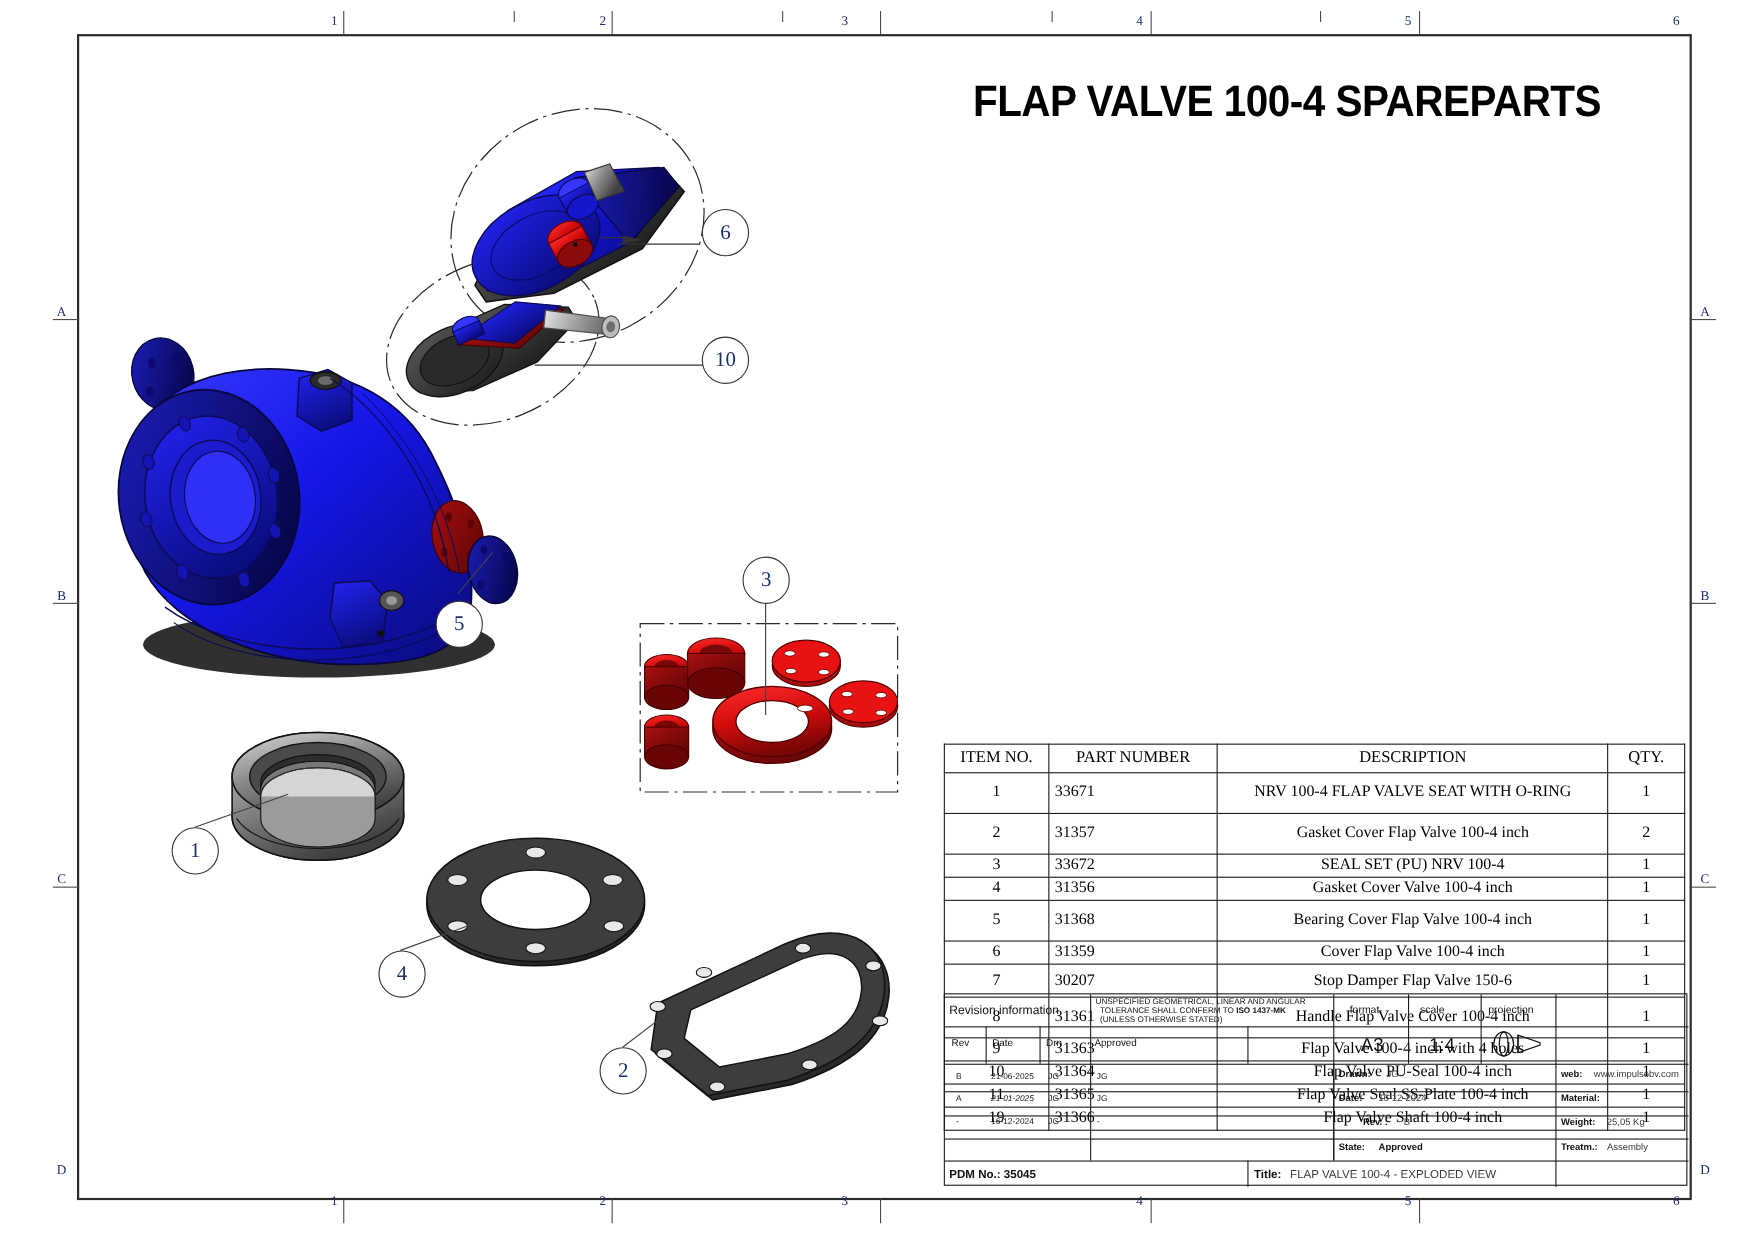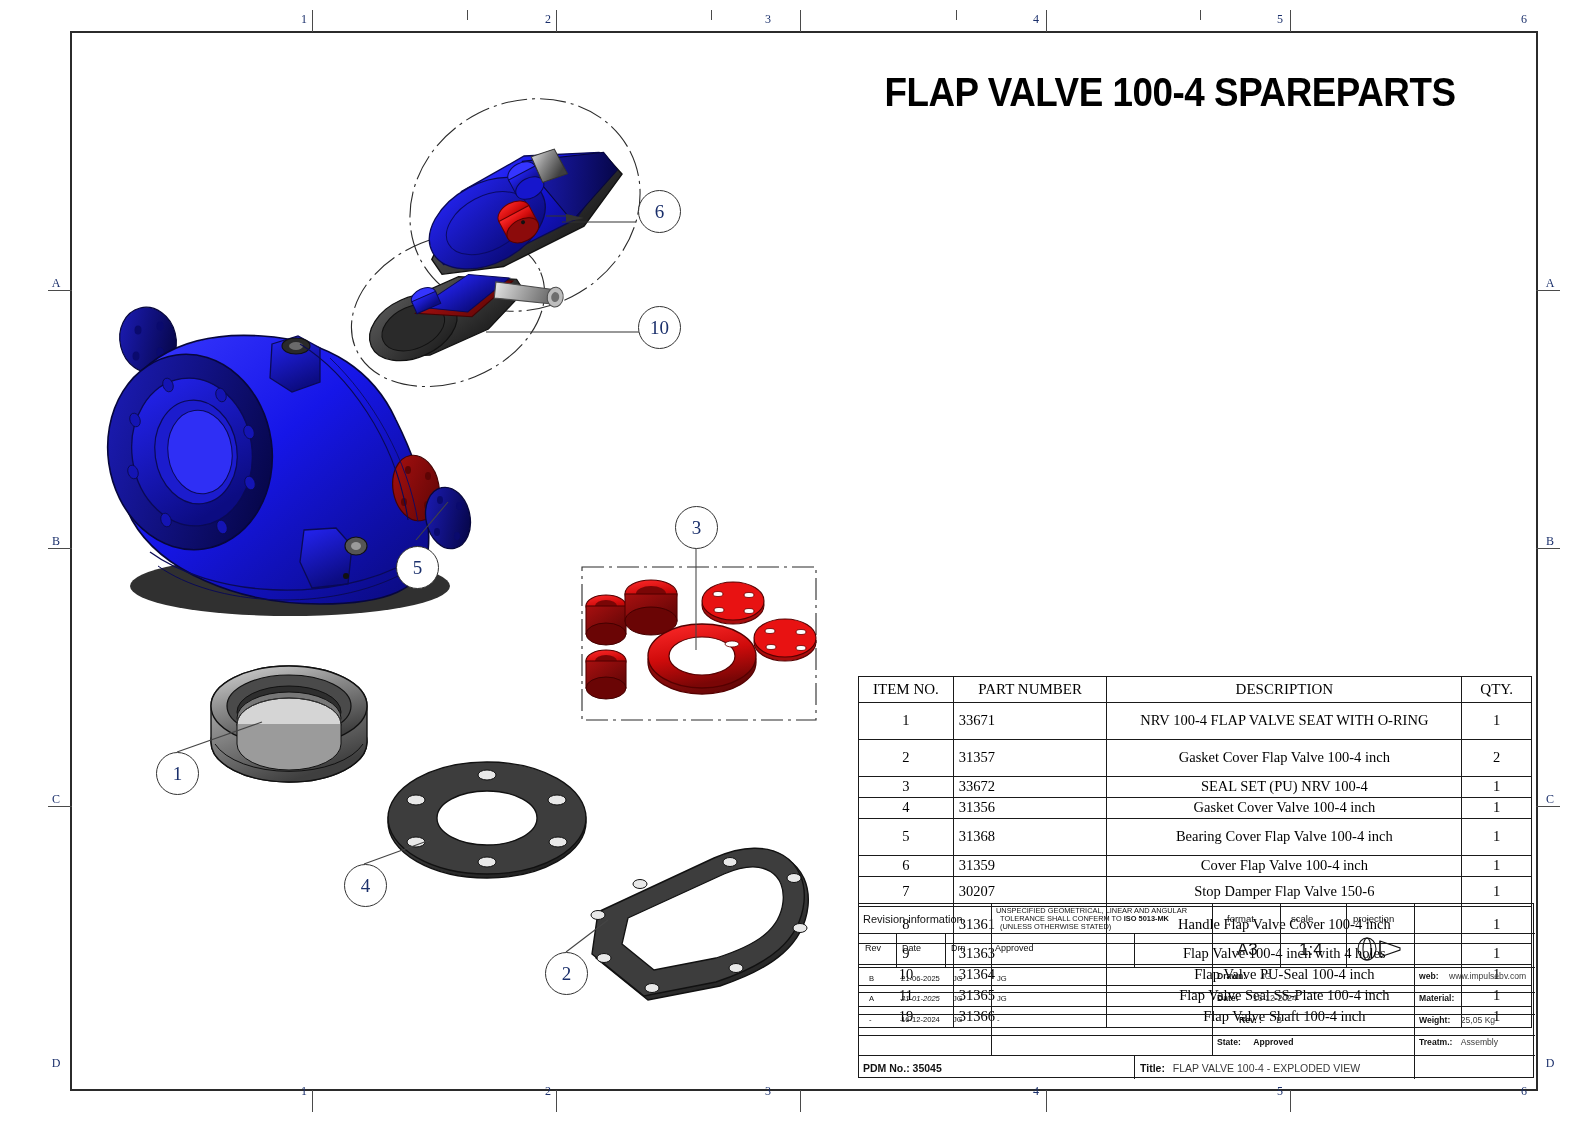--- a/index.html
+++ b/index.html
@@ -518,21 +518,21 @@
     <div class="tb-l" style="left:275px;top:29px;width:1px;height:34px;"></div>
     <div class="tb-l" style="left:37px;top:29px;width:1px;height:34px;"></div>
     <div class="tb-l" style="left:86px;top:29px;width:1px;height:34px;"></div>
     <div class="tb-l" style="left:353px;top:63px;width:1px;height:88px;"></div>
 
     <div class="tb-t tb-mid" style="left:4px;top:9px;font-size:11px;">Revision information</div>
 
     <div class="tb-t tb-sm" style="left:137px;top:3px;">UNSPECIFIED GEOMETRICAL, LINEAR AND ANGULAR</div>
     <div class="tb-t tb-sm" style="left:141px;top:11px;">
       <span>TOLERANCE SHALL CONFERM TO</span>
-      <span class="tb-lab">ISO 5013-MK</span>
+      <span class="tb-lab">ISO 1437-MK</span>
     </div>
     <div class="tb-t tb-sm" style="left:141px;top:19px;">(UNLESS OTHERWISE STATED)</div>
 
     <div class="tb-t" style="left:368px;top:9px;font-size:9.5px;">format</div>
     <div class="tb-t" style="left:432px;top:9px;font-size:9.5px;">scale</div>
     <div class="tb-t" style="left:494px;top:9px;font-size:9.5px;">projection</div>
 
     <div class="tb-t" style="left:6px;top:39px;font-size:9px;">Rev</div>
     <div class="tb-t" style="left:43px;top:39px;font-size:9px;">Date</div>
     <div class="tb-t" style="left:92px;top:39px;font-size:9px;">Drn</div>

